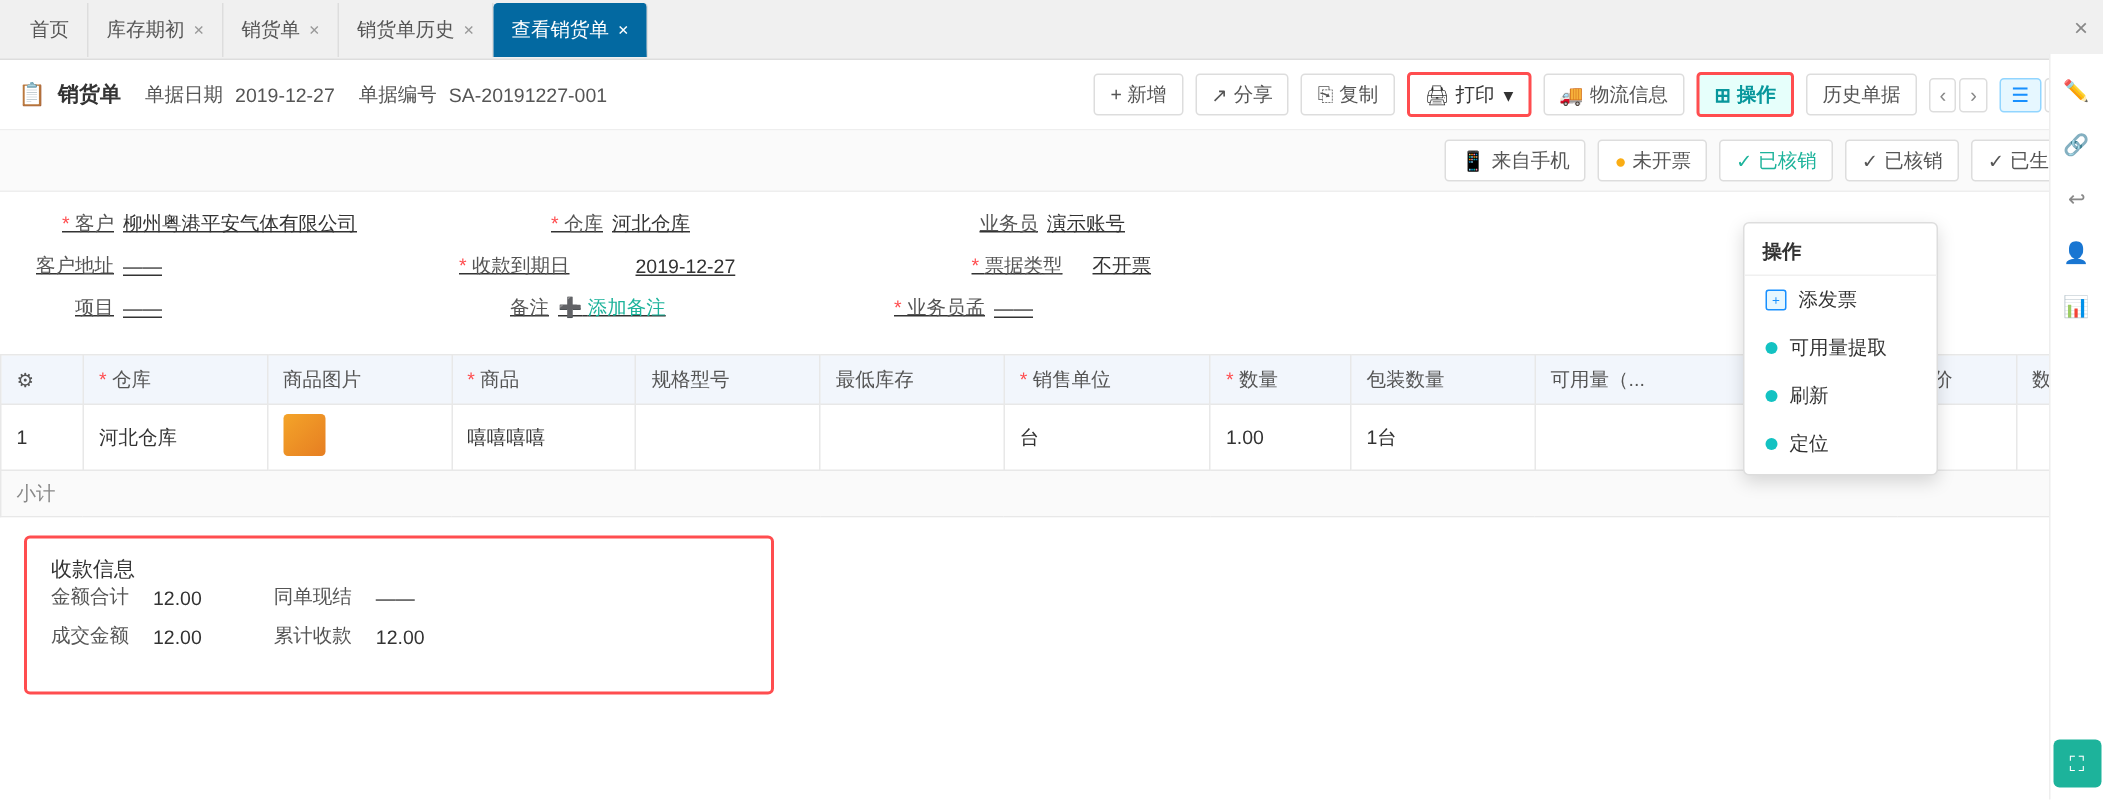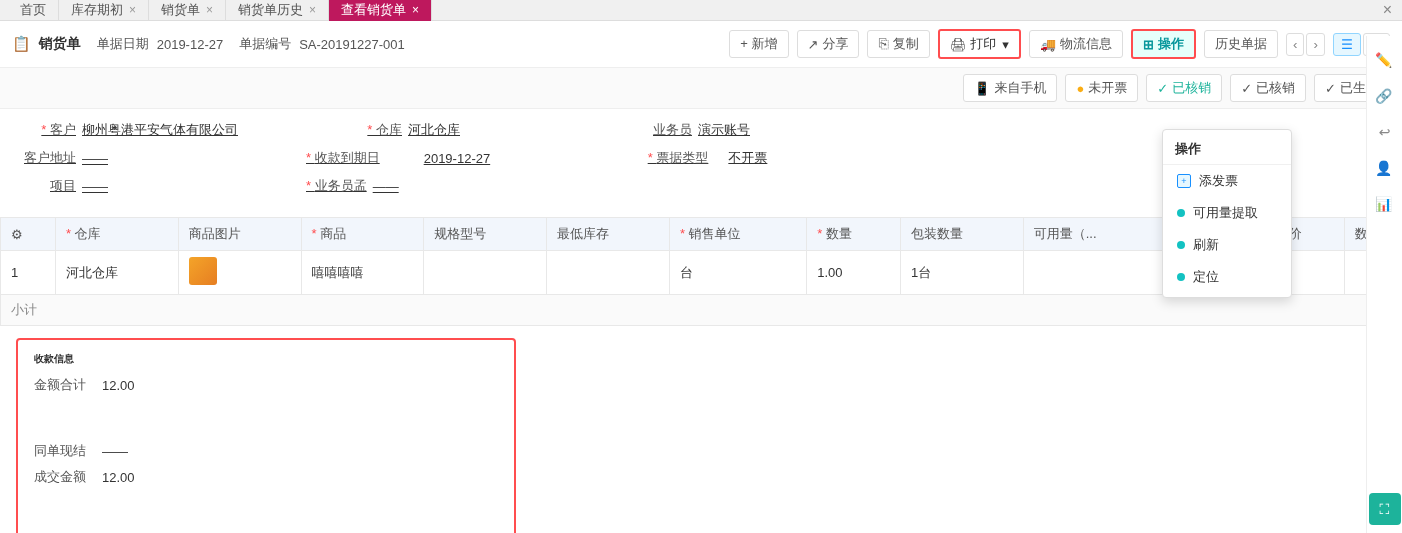--- a/index.html
+++ b/index.html
@@ -5,36 +5,36 @@
     * { box-sizing: border-box; margin: 0; padding: 0; }
     body { font-family: 'Microsoft YaHei', Arial, sans-serif; font-size: 13px; background: #f5f5f5; color: #333; }
 
     
     .tab-bar {
       display: flex;
       align-items: center;
       background: #f0f0f0;
       border-bottom: 1px solid #ddd;
       padding: 0 8px;
-      height: 21px;
+      height: 40px;
       position: relative;
     }
     .tab-item {
       display: flex;
       align-items: center;
       padding: 0 12px;
       height: 36px;
       cursor: pointer;
       font-size: 13px;
       color: #555;
       border-right: 1px solid #ddd;
     }
     .tab-item .close-btn { margin-left: 6px; color: #999; font-size: 12px; cursor: pointer; }
     .tab-item.active-tab {
-      background: #be185d;
+      background: #0369a1;
       color: #fff;
       border-radius: 3px 3px 0 0;
     }
     .tab-item.active-tab .close-btn { color: #fff; }
     .tab-close-global {
       position: absolute;
       right: 10px;
       top: 50%;
       transform: translateY(-50%);
       font-size: 16px;
@@ -207,27 +207,26 @@
       padding: 12px 16px;
       gap: 24px;
     }
     .summary-box {
       border: 2px solid #ff4d4f;
       border-radius: 4px;
       padding: 12px 16px;
       min-width: 500px;
       background: #fff;
     }
-    .summary-title { font-weight: bold; font-size: 10px; margin-bottom: 10px; }
+    .summary-title { font-weight: normal; font-size: 14px; }
     .summary-row {
       display: flex;
       gap: 48px;
       margin-bottom: 8px;
       font-size: 13px;
-      flex-direction: column;
     }
     .summary-item { display: flex; align-items: center; gap: 8px; }
     .summary-label { color: #555; min-width: 60px; }
     .summary-val { color: #333; }
     .summary-val.red { color: #ff4d4f; }
     .summary-val.orange { color: #fa8c16; }
 
     
     .dropdown-menu {
       position: absolute;
@@ -432,20 +431,27 @@
           <span class="form-label required">票据类型</span>
           <span class="form-value">不开票</span>
         </div>
       </div>
     </div>
     <div class="form-row">
       <div class="form-group">
         <div class="field-item">
           <span class="form-label">项目</span>
           <span class="form-value">——</span>
+        </div>
+        <div class="field-item" style="margin-left:80px;">
+          <span class="form-label">备注</span>
+          <span class="form-value" style="color:#1db39b; cursor:pointer;">
+            <span>➕</span>
+            <span>添加备注</span>
+          </span>
         </div>
         <div class="field-item" style="margin-left:80px;">
           <span class="form-label required">业务员孟</span>
           <span class="form-value">——</span>
         </div>
       </div>
     </div>
   </div>
 
   <div class="data-table-wrap">

